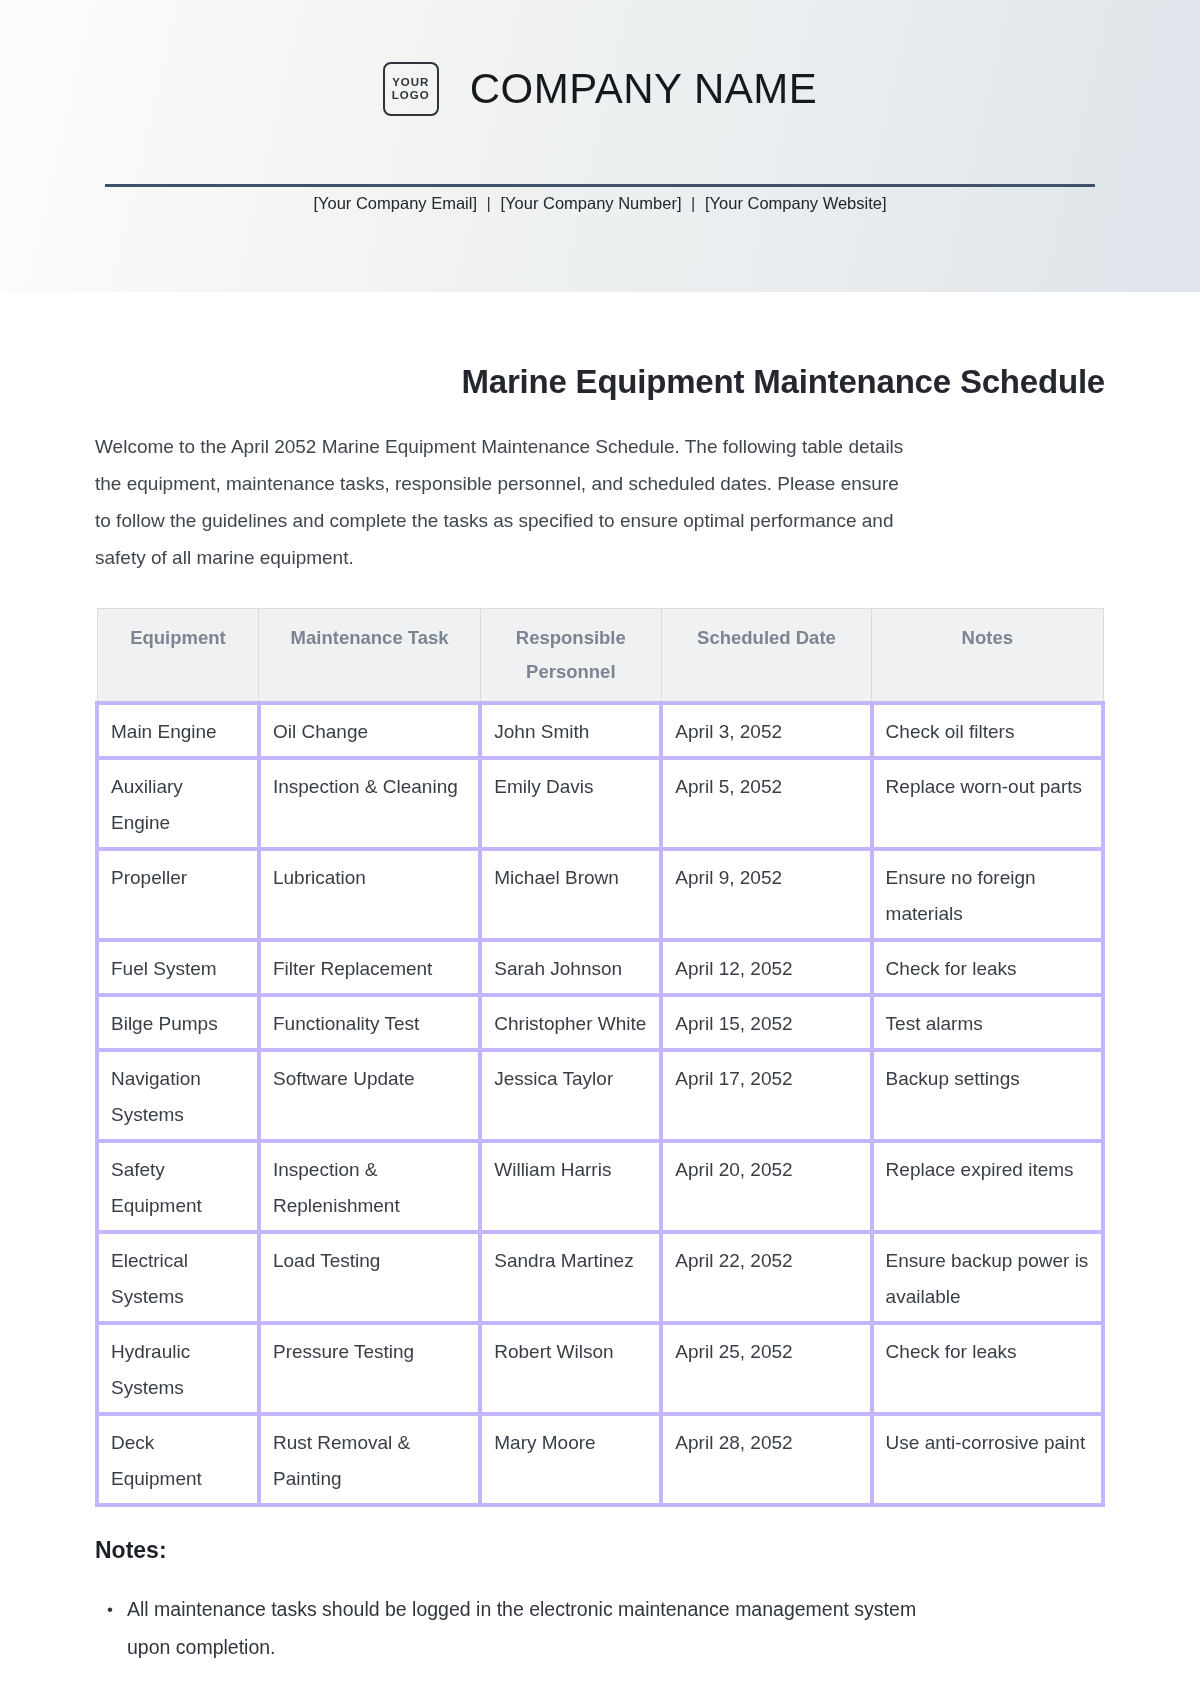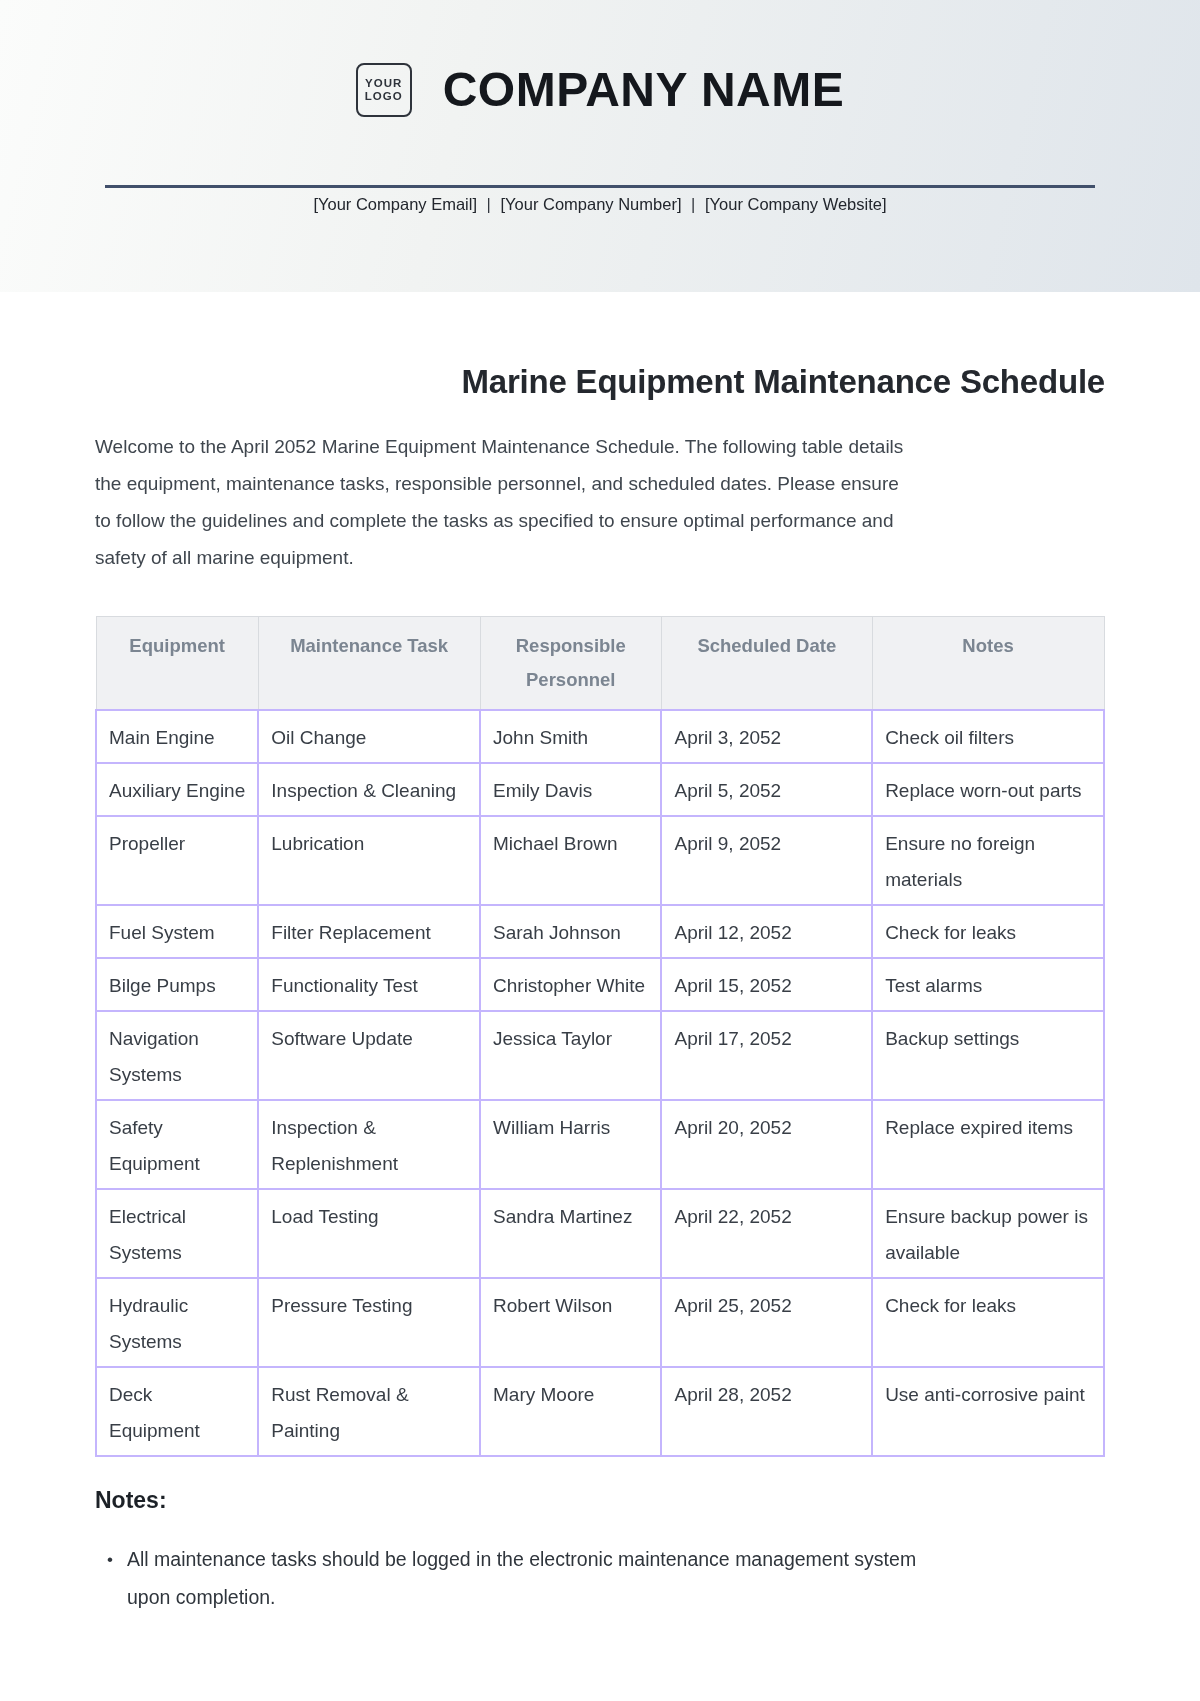--- a/index.html
+++ b/index.html
@@ -39,22 +39,22 @@
     flex: 0 0 auto;
   }
   .logo-box span {
     font-size: 11.5px;
     font-weight: 700;
     letter-spacing: 1px;
     line-height: 13px;
     color: #2e333b;
   }
   .company-name {
-    font-size: 48px;
-    font-weight: 700;
+    font-size: 42px;
+    font-weight: 400;
     letter-spacing: 0.5px;
     color: #15181d;
     white-space: nowrap;
   }
   .divider {
     height: 0;
     border-top: 3px solid #41506b;
     margin: 68px 105px 0 105px;
   }
   .contact-line {
@@ -87,40 +87,40 @@
     font-size: 19px;
     color: #3f464e;
   }
   .intro div {
     line-height: 37px;
     white-space: nowrap;
   }
 
   
   table.schedule {
-    margin-top: 40px;
+    margin-top: 32px;
     width: 100%;
     border-collapse: collapse;
     table-layout: fixed;
   }
   table.schedule th {
     background: #f0f1f3;
     border: 1px solid #d8dbdf;
     color: #7b8591;
     font-size: 18.5px;
     font-weight: 700;
     line-height: 34px;
     padding: 12px 10px 12px 10px;
     text-align: center;
     vertical-align: top;
     height: 68px;
     box-sizing: content-box;
   }
   table.schedule td {
-    border: 2px solid #c4b5fd;
+    border: 4px solid #c4b5fd;
     color: #383e46;
     font-size: 19px;
     line-height: 36px;
     padding: 9px 12px 6px 12px;
     text-align: left;
     vertical-align: top;
     background: #ffffff;
   }
 
   

